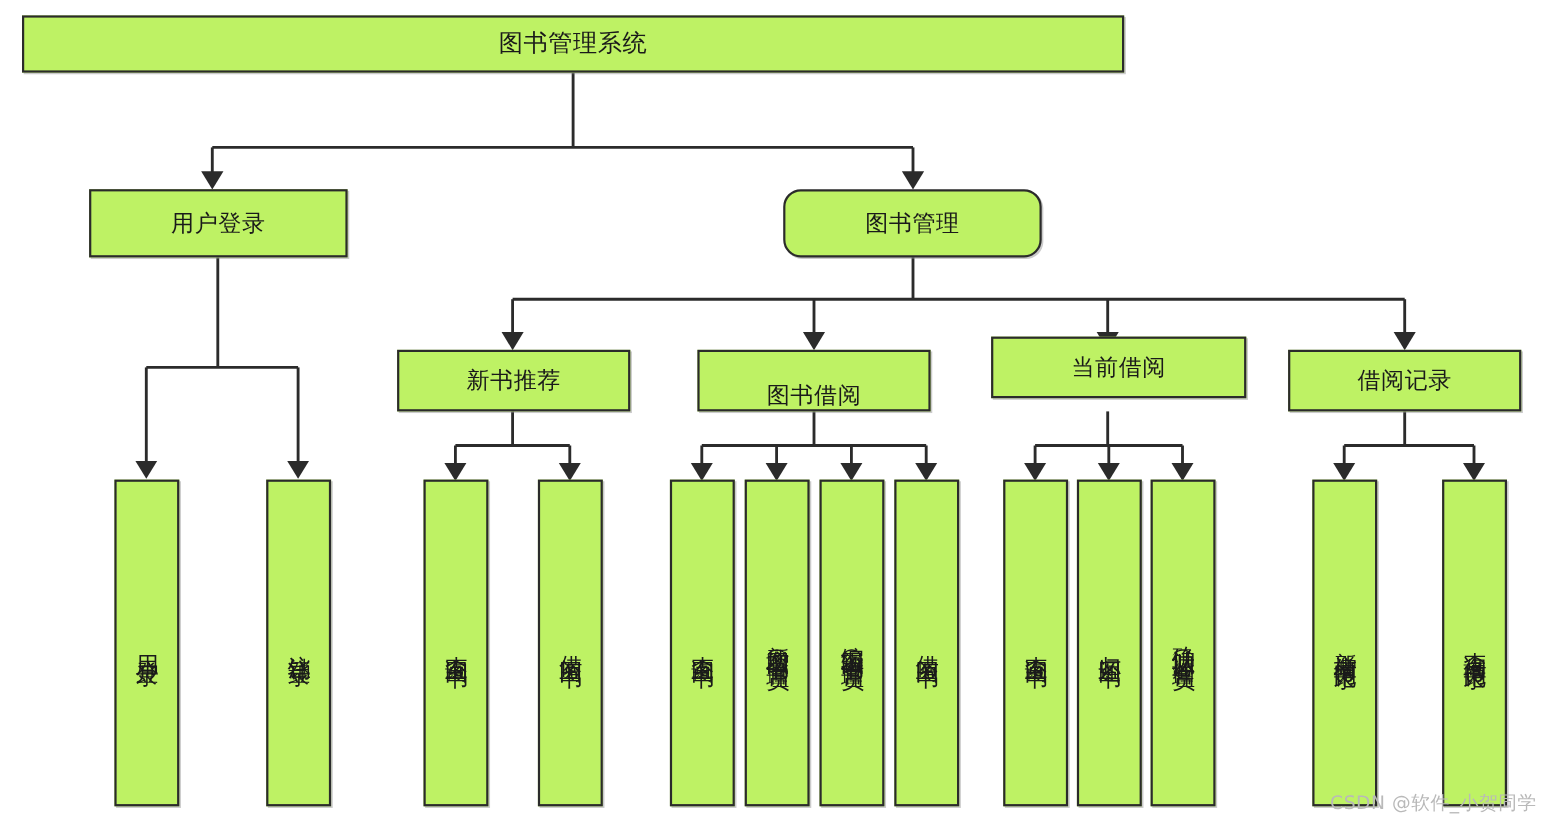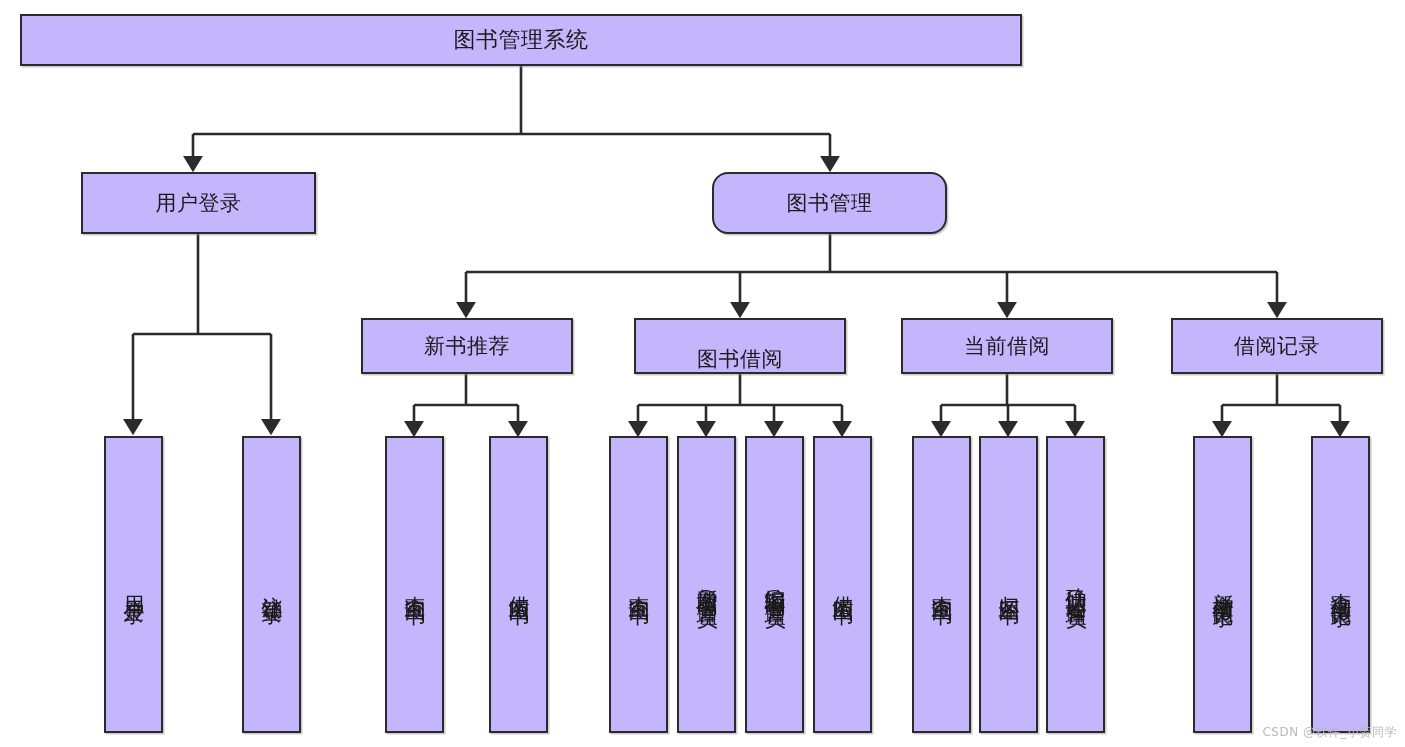--- a/index.html
+++ b/index.html
@@ -21,21 +21,21 @@
   #edges-layer {
     position: absolute;
     left: 0;
     top: 0;
     width: 1405px;
     height: 747px;
   }
   .node {
     position: absolute;
     box-sizing: border-box;
-    background: #c4b5fd;
+    background: #bef264;
     border: 2.5px solid #2b2b2b;
     display: flex;
     align-items: center;
     justify-content: center;
     box-shadow: 1.5px 1.5px 0 rgba(140,140,140,0.45);
   }
   .node-label {
     color: #1a1a1a;
     line-height: 1.18;
     text-align: center;
@@ -56,21 +56,21 @@
     writing-mode: vertical-rl;
     text-orientation: upright;
     font-size: 21px;
     letter-spacing: 3px;
     line-height: 1;
   }
   .watermark {
     position: absolute;
     right: 8px;
     bottom: 6px;
-    font-size: 12px;
+    font-size: 17px;
     color: #b9b9b9;
     letter-spacing: 0.5px;
     white-space: nowrap;
     user-select: none;
   }
 </style>
 </head>
 <body>
 
 <div id="diagram-canvas">
@@ -147,21 +147,21 @@
   <div class="node horizontal" style="left:712px; top:172px; width:235px; height:62px;border-radius:16px;">
     <span class="node-label">图书管理</span>
   </div>
 
   <div class="node horizontal" style="left:361px; top:318px; width:212px; height:56px;">
     <span class="node-label">新书推荐</span>
   </div>
   <div class="node horizontal" style="left:634px; top:318px; width:212px; height:56px;align-items:flex-end;">
     <span class="node-label">图书借阅</span>
   </div>
-  <div class="node horizontal" style="left:901px; top:318px; width:212px; height:56px;">
+  <div class="node horizontal" style="left:901px; top:306px; width:232px; height:56px;">
     <span class="node-label">当前借阅</span>
   </div>
   <div class="node horizontal" style="left:1171px; top:318px; width:212px; height:56px;">
     <span class="node-label">借阅记录</span>
   </div>
 
   <div class="node vertical" style="left:104px; top:436px; width:59px; height:297px;">
     <span class="node-label">用户登录</span>
   </div>
   <div class="node vertical" style="left:242px; top:436px; width:59px; height:297px;">

